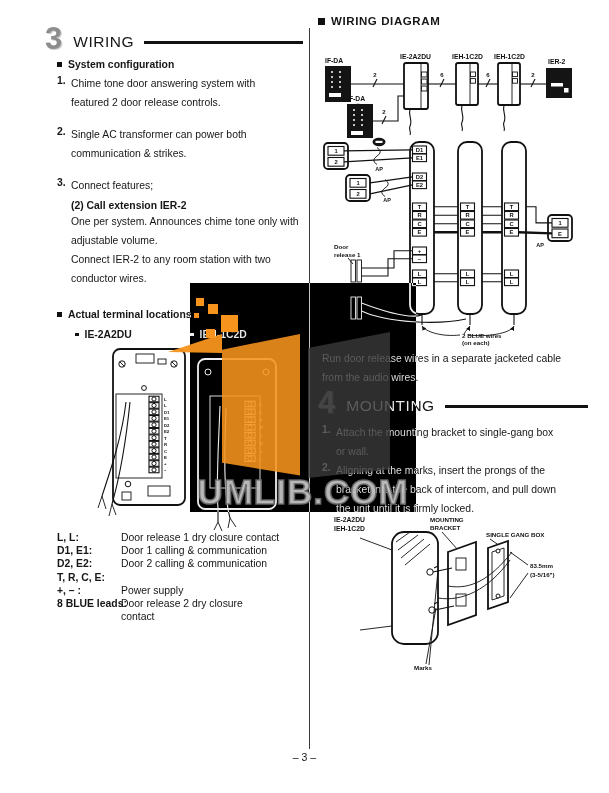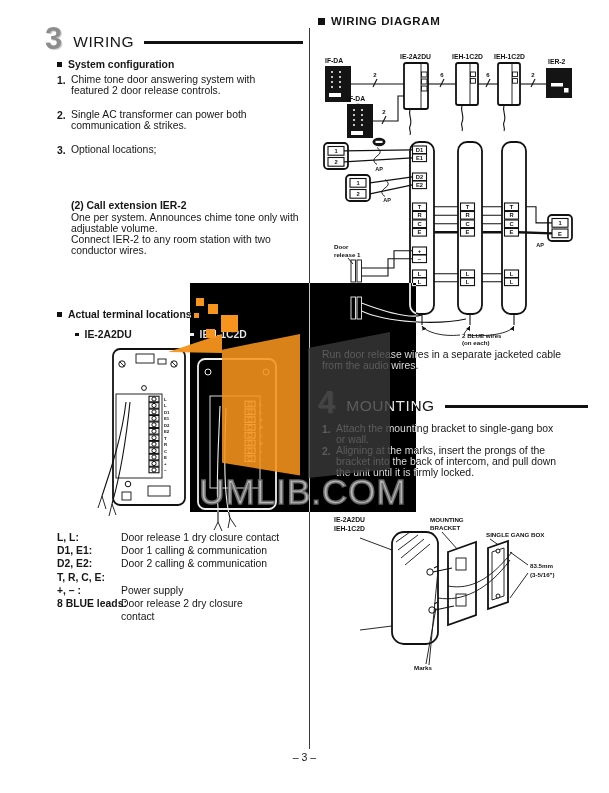--- a/index.html
+++ b/index.html
@@ -1,19 +1,19 @@
 <!DOCTYPE html>
 <html><head>
 <meta charset="utf-8">
 <style>
   html,body{margin:0;padding:0;background:#ddd}
   #page{position:relative;width:609px;height:793px;background:#fff;overflow:hidden;
         font-family:"Liberation Sans",sans-serif;color:#161616}
   .abs{position:absolute}
-  .body-text{font-size:10.4px;line-height:11px;white-space:pre-line}
+  .body-text{font-size:10.4px;line-height:19px;white-space:pre-line}
   .num-item{display:flex;font-size:10.4px;line-height:13.4px}
   .num{width:14px;flex:none;font-weight:700}
   .sec-head{display:flex;align-items:flex-end;height:31px}
   .sec-num{font-size:31px;font-weight:700;color:#8d8d8d;line-height:28px;text-shadow:1.2px 1.2px 0 #cfcfcf}
   .sec-title{font-size:15.5px;font-weight:400;letter-spacing:.5px;margin:0 0 2px 11px;white-space:nowrap}
   .sec-rule{flex:1;border-top:3px solid #111;margin:0 0 9px 10px}
   .sq{display:inline-block;width:5px;height:5px;background:#111;margin:0 6px 2px 0;vertical-align:middle}
   .sq-lg{width:7px;height:7px;margin-bottom:1px}
   .sq-sm{width:3.5px;height:3.5px}
   .sub-head{font-size:10.4px;font-weight:700;line-height:13.4px}
@@ -41,21 +41,21 @@
   
   .wm{position:absolute;inset:0;pointer-events:none}
   .wm-invert{position:absolute;left:190px;top:283px;width:226px;height:229px;background:#fff;mix-blend-mode:difference}
   .wm-sq{position:absolute;background:#F7941D}
   .wm-page-l{position:absolute;left:222px;top:334px;width:78px;height:143px;background:rgba(247,148,29,.88);
              clip-path:polygon(0 11%,100% 0,100% 99%,0 90%)}
   .wm-page-r{position:absolute;left:308px;top:332px;width:82px;height:146px;background:rgba(58,58,58,.8);
              clip-path:polygon(0 11%,100% 0,100% 94%,0 100%)}
   .wm-wedge{position:absolute;left:168px;top:334px;width:54px;height:19px;background:rgba(247,148,29,.95);
             clip-path:polygon(100% 0,100% 100%,0 95%)}
-  .wm-text{position:absolute;left:187px;top:472px;width:232px;text-align:center;font-size:35px;font-weight:400;
+  .wm-text{position:absolute;left:187px;top:472px;width:232px;text-align:center;font-size:35px;font-weight:700;
            letter-spacing:1px;color:rgba(197,197,197,.93);-webkit-text-stroke:1.6px rgba(108,108,108,.9)}
 </style>
 </head>
 <body>
 
 <div id="page">
 
   <div class="abs divider" style="left:309px;top:28px;height:721px"></div>
 
   <div class="abs sec-head" style="left:45px;top:22px;width:258px">
@@ -74,21 +74,21 @@
       <span class="body-text">Chime tone door answering system with
 featured 2 door release controls.</span>
     </div>
     <div class="num-item" style="margin-bottom:13px">
       <span class="num">2.</span>
       <span class="body-text">Single AC transformer can power both
 communication &amp; strikes.</span>
     </div>
     <div class="num-item">
       <span class="num">3.</span>
-      <span class="body-text">Optional locations;</span>
+      <span class="body-text">Connect features;</span>
     </div>
   </div>
 
 
   <div class="abs" style="left:71px;top:199px;width:240px">
     <div class="sub-head">(2) Call extension IER-2</div>
     <div class="body-text">One per system.  Announces chime tone only with
 adjustable volume.
 Connect IER-2 to any room station with two
 conductor wires.</div>

